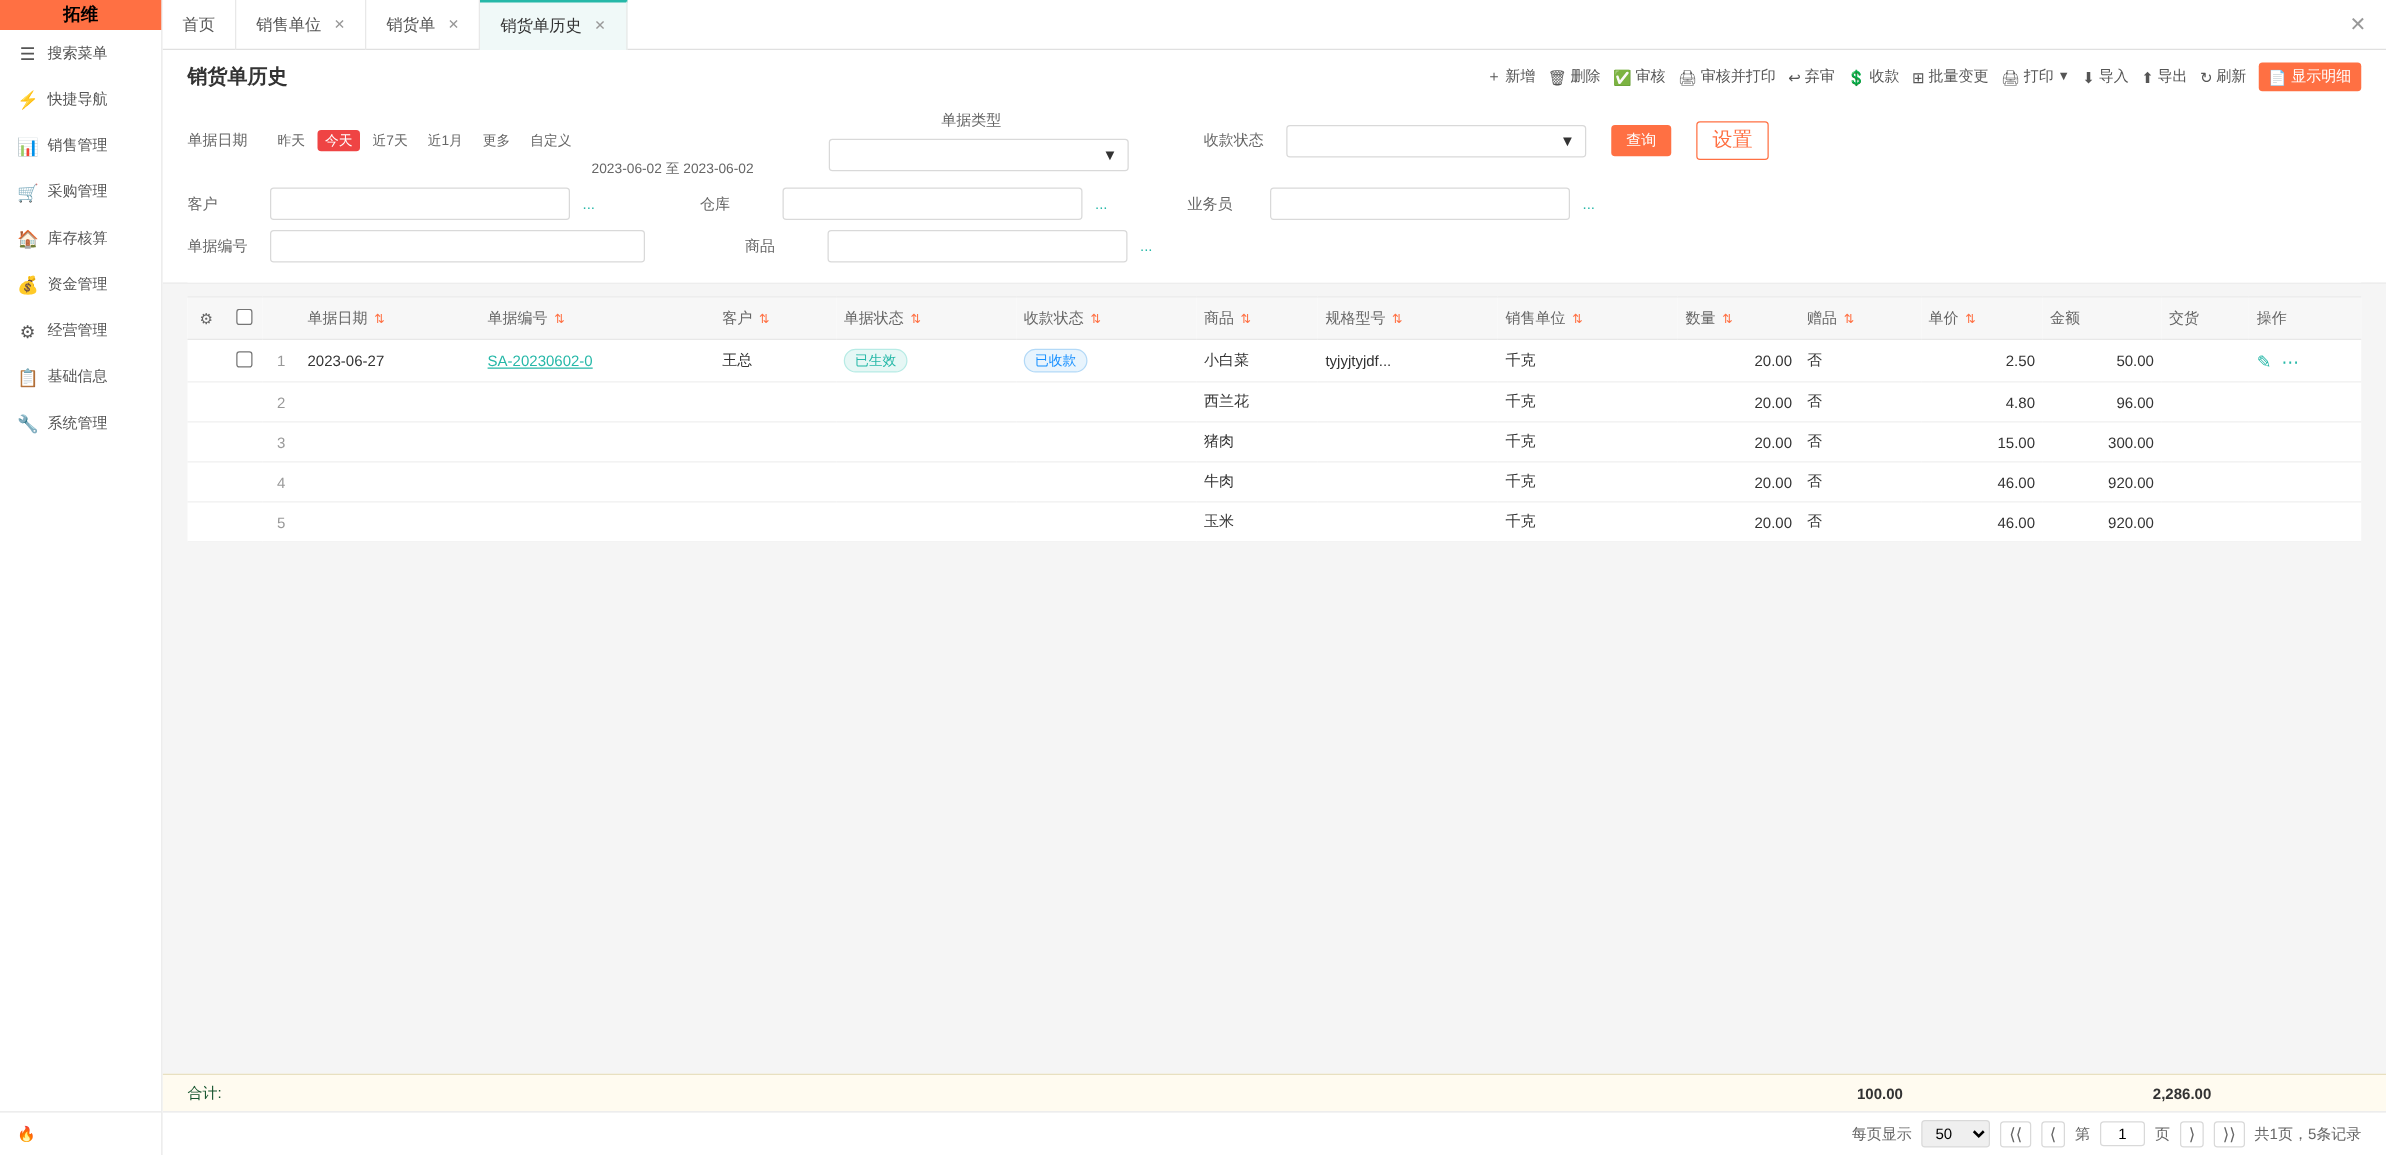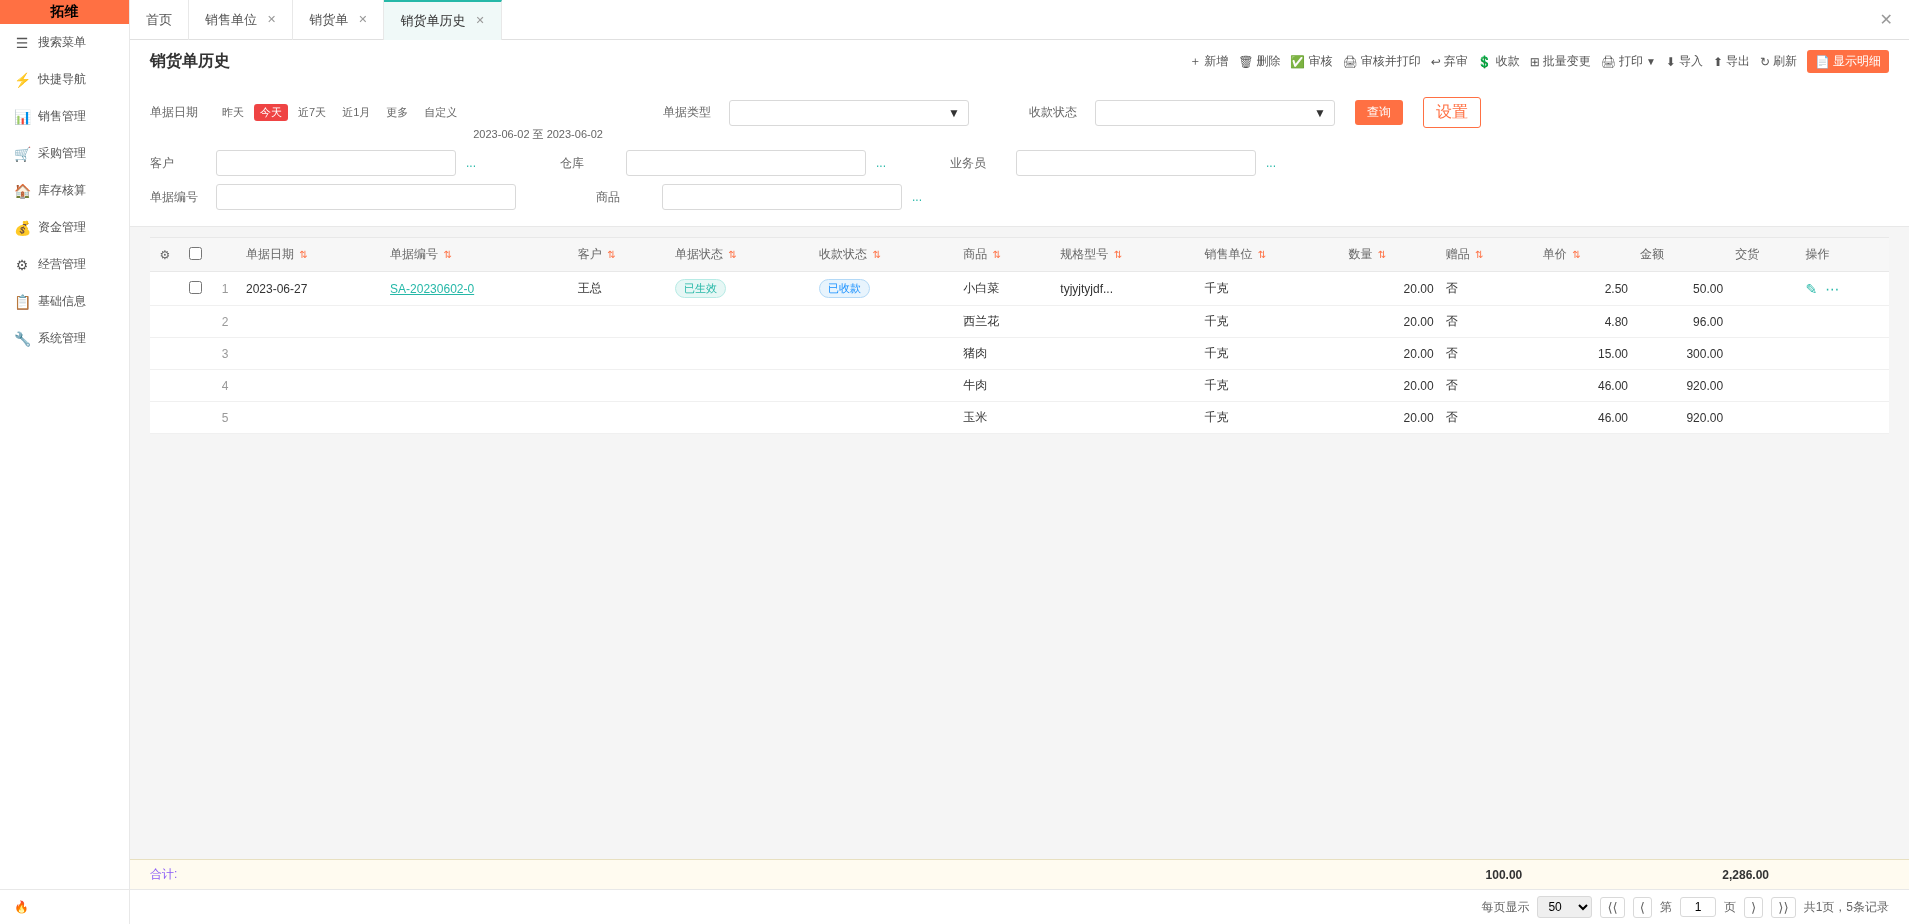--- a/index.html
+++ b/index.html
@@ -63,21 +63,21 @@
     .data-table .num-col { width: 30px; text-align: center; color: #999; }
     .badge { display: inline-block; padding: 1px 8px; border-radius: 10px; font-size: 11px; }
     .badge-green { background: #e6f7f5; color: #26b8a8; border: 1px solid #b7ebe5; }
     .badge-blue { background: #e8f4fd; color: #1890ff; border: 1px solid #b3d9f7; }
     .link-text { color: #26b8a8; cursor: pointer; text-decoration: underline; }
     .action-icons { display: flex; gap: 8px; }
     .action-icon { color: #26b8a8; cursor: pointer; font-size: 14px; }
 
     
     .table-footer { background: #fffbf0; border-top: 1px solid #e8e0c0; display: flex; align-items: center; padding: 6px 20px; flex-shrink: 0; }
-    .footer-label { color: #8b5cf6; min-width: 80px; }
+    .footer-label { color: #14532d; min-width: 80px; }
     .footer-val { font-weight: bold; color: #333; }
 
     
     .pagination-bar { background: #fff; border-top: 1px solid #e8e8e8; padding: 6px 20px; display: flex; align-items: center; justify-content: flex-end; gap: 8px; flex-shrink: 0; }
     .pagination-label { color: #666; }
     .page-size-select { border: 1px solid #d9d9d9; border-radius: 3px; padding: 2px 6px; font-size: 12px; }
     .pg-btn { border: 1px solid #d9d9d9; background: #fff; padding: 2px 6px; border-radius: 3px; cursor: pointer; color: #666; }
     .pg-btn:disabled { color: #ccc; cursor: default; }
     .pg-input { border: 1px solid #d9d9d9; border-radius: 3px; padding: 2px 4px; width: 36px; text-align: center; font-size: 12px; }
     .pg-info { color: #666; }
@@ -216,21 +216,21 @@
             <div class="date-chips">
               <span class="chip">昨天</span>
               <span class="chip active">今天</span>
               <span class="chip">近7天</span>
               <span class="chip">近1月</span>
               <span class="chip">更多</span>
               <span class="chip">自定义</span>
             </div>
             <span class="date-range">2023-06-02 至 2023-06-02</span>
           </div>
-          <div class="filter-item" style="margin-left:40px;">
+          <div class="filter-item" style="margin-left:40px;flex-direction:column;">
             <span class="filter-label">单据类型</span>
             <div class="filter-select wide">
               <span></span>
               <span>▼</span>
             </div>
           </div>
           <div class="filter-item" style="margin-left:40px;">
             <span class="filter-label">收款状态</span>
             <div class="filter-select wide">
               <span></span>

